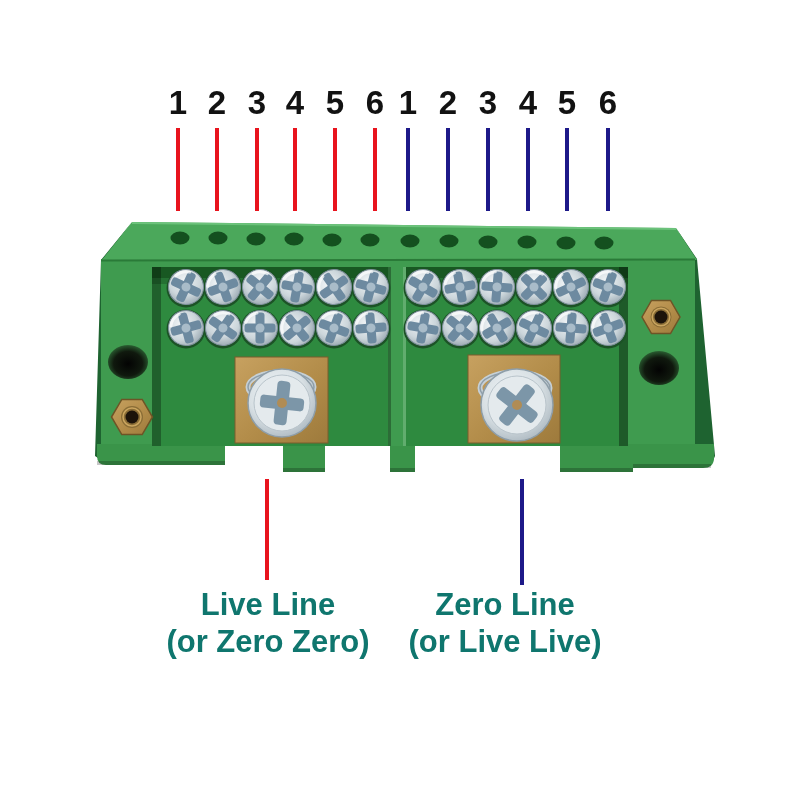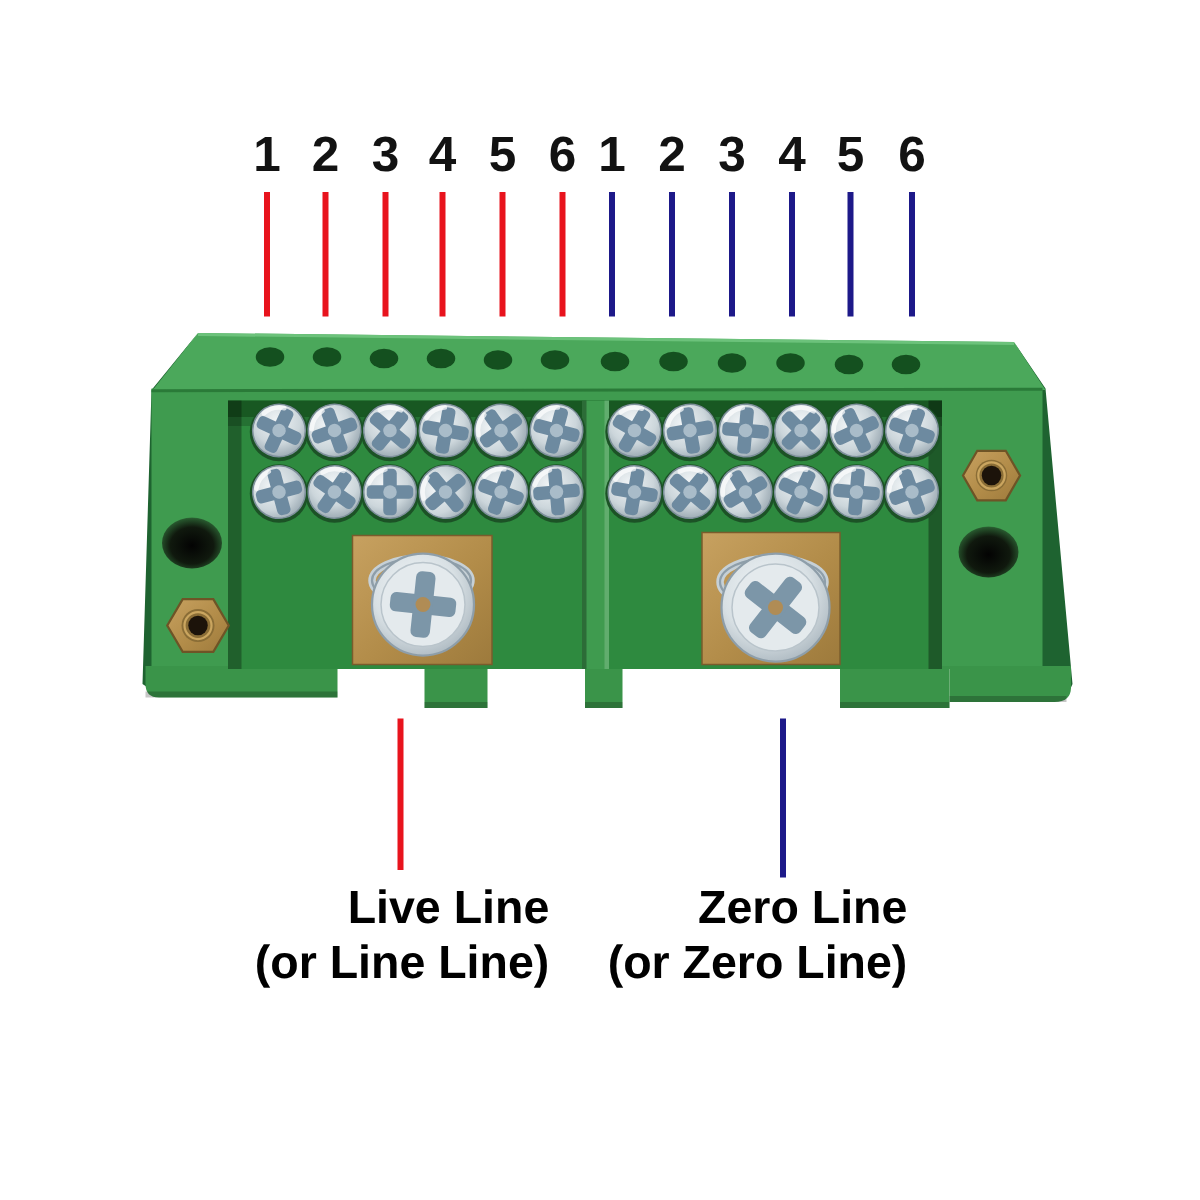--- a/index.html
+++ b/index.html
@@ -18,21 +18,21 @@
   }
   
   .vline{position:absolute;width:4px;}
   .vline.red{background:#e8131d;}
   .vline.blue{background:#1d1989;}
   .topline{top:128px;height:83px;}
 
   
   .wire-label{
     position:absolute;transform:translateX(-50%);
-    text-align:right;color:#000000;font-weight:bold;
+    text-align:center;color:#0f766e;font-weight:bold;
     font-size:31px;line-height:37px;white-space:nowrap;
   }
 </style>
 </head>
 <body>
 
 <div class="scene">
 
   <svg class="block-svg" width="800" height="800" viewBox="0 0 800 800">
     <defs>
@@ -249,20 +249,20 @@
     <div class="vline blue topline" style="left:526px"></div>
     <div class="vline blue topline" style="left:565px"></div>
     <div class="vline blue topline" style="left:606px"></div>
   </div>
 
   <div class="vline red" style="left:265px;top:479px;height:101px"></div>
   <div class="vline blue" style="left:520px;top:479px;height:106px"></div>
 
   <div class="wire-label" style="left:268px;top:586px">
     <div>Live Line</div>
-    <div>(or Line Line)</div>
+    <div>(or Zero Zero)</div>
   </div>
   <div class="wire-label" style="left:505px;top:586px">
     <div>Zero Line</div>
-    <div>(or Zero Line)</div>
+    <div>(or Live Live)</div>
   </div>
 
 </div>
 
 </body></html>

